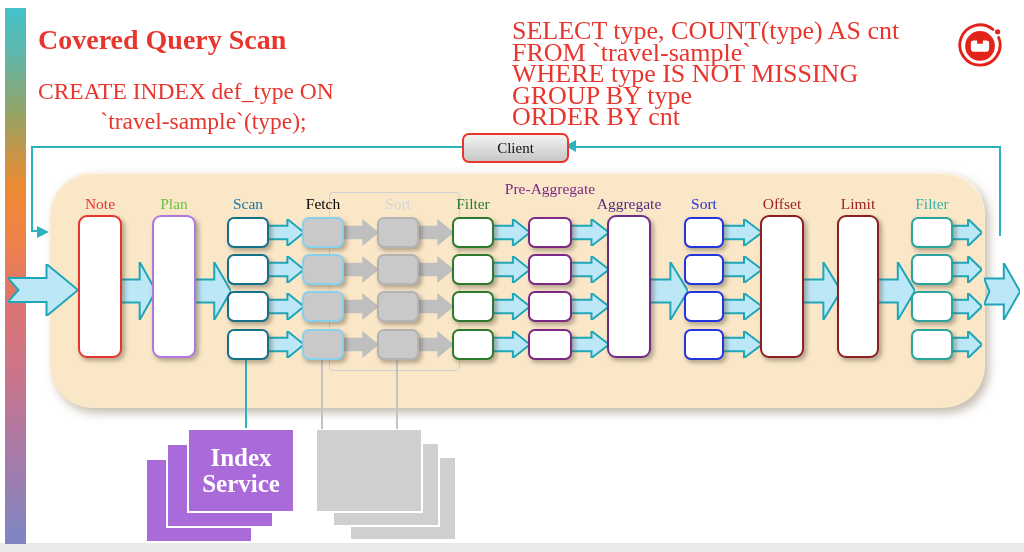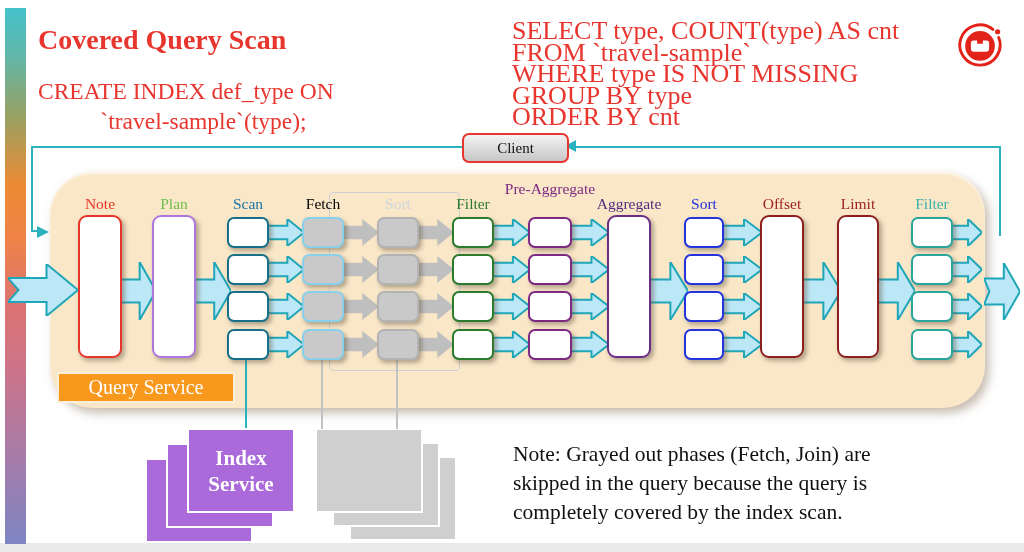--- a/index.html
+++ b/index.html
@@ -24,21 +24,21 @@
   .arrowhead-left{left:565px;top:140px;width:0;height:0;border-right:11px solid #2ab3be;
     border-top:6.5px solid transparent;border-bottom:6.5px solid transparent;z-index:3;}
   .arrowhead-right{left:37px;top:226px;width:0;height:0;border-left:12px solid #2ab3be;
     border-top:6.5px solid transparent;border-bottom:6.5px solid transparent;z-index:3;}
   .query-service{left:57px;top:372px;width:178px;height:31px;background:#f8981d;border:2px solid #fbeedb;
     box-sizing:border-box;display:flex;align-items:center;justify-content:center;
     color:#ffffff;font-size:20px;z-index:3;}
   .stack-box{border:2.5px solid #ffffff;box-sizing:border-box;z-index:1;}
   .purple{background:#ab6ada;}
   .graybox{background:#cfcfcf;}
-  .index-label{color:#ffffff;font-weight:bold;font-size:21px;line-height:26px;text-align:center;
+  .index-label{color:#ffffff;font-weight:bold;font-size:25px;line-height:26px;text-align:center;
     display:flex;align-items:center;justify-content:center;white-space:pre-wrap;z-index:2;}
   .note{left:513px;top:440px;width:460px;font-size:21.5px;line-height:29px;color:#111;white-space:pre-wrap;z-index:3;}
   .group-outline{left:329px;top:192px;width:129px;height:177px;border:1.5px solid rgba(198,205,212,0.9);
     border-radius:4px;z-index:1;}
   .stage-label{font-size:15.5px;z-index:3;transform:translateX(-50%);white-space:nowrap;}
   .stage-box{background:#ffffff;box-sizing:border-box;z-index:3;
     box-shadow:2.5px 3px 4px rgba(95,85,65,0.45);}
   .arr{z-index:2;}
   .outer-arrow{z-index:3;}
 </style>
@@ -234,28 +234,24 @@
         <polygon points="0,27 55,27 55,0 100,50 55,100 55,73 0,73 15,50" fill="#bce7f6" stroke="#1fa6b8" stroke-width="2" vector-effect="non-scaling-stroke" stroke-linejoin="miter"></polygon>
       </svg></div>
   <div class="abs outer-arrow" id="output-arrow" style="left:984px;top:263px;width:36px;height:57px;"><svg width="100%" height="100%" viewBox="0 0 100 100" preserveAspectRatio="none">
         <polygon points="0,27 55,27 55,0 100,50 55,100 55,73 0,73 15,50" fill="#bce7f6" stroke="#1fa6b8" stroke-width="2" vector-effect="non-scaling-stroke" stroke-linejoin="miter"></polygon>
       </svg></div>
 
   <div class="abs client">
     <span>Client</span>
   </div>
 
-  <div class="abs query-service">Query Service</div>
 
   <div class="abs stack-box purple" style="left:145px;top:458px;width:108px;height:85px;"></div>
   <div class="abs stack-box purple" style="left:166px;top:443px;width:108px;height:85px;"></div>
   <div class="abs stack-box purple index-label" style="left:187px;top:428px;width:108px;height:85px;">Index
 Service</div>
 
   <div class="abs stack-box graybox" style="left:349px;top:456px;width:108px;height:85px;"></div>
   <div class="abs stack-box graybox" style="left:332px;top:442px;width:108px;height:85px;"></div>
   <div class="abs stack-box graybox" style="left:315px;top:428px;width:108px;height:85px;"></div>
 
-  <div class="abs note">Note: Grayed out phases (Fetch, Join) are
-skipped in the query because the query is
-completely covered by the index scan.</div>
 
 </div>
 
 </body></html>

